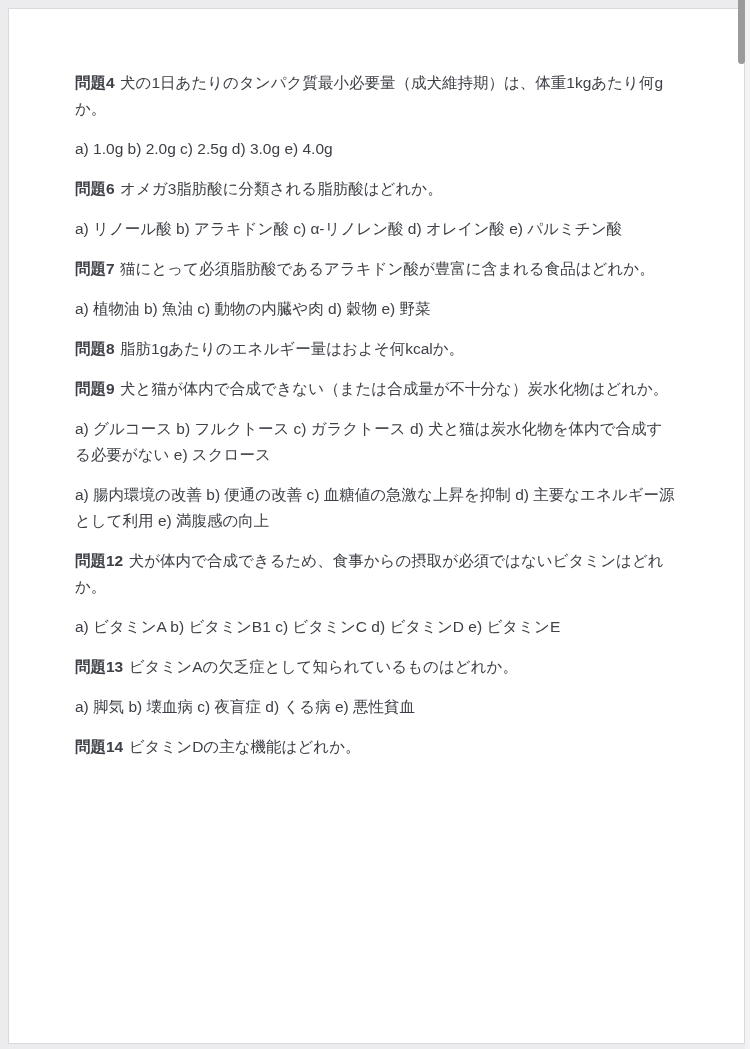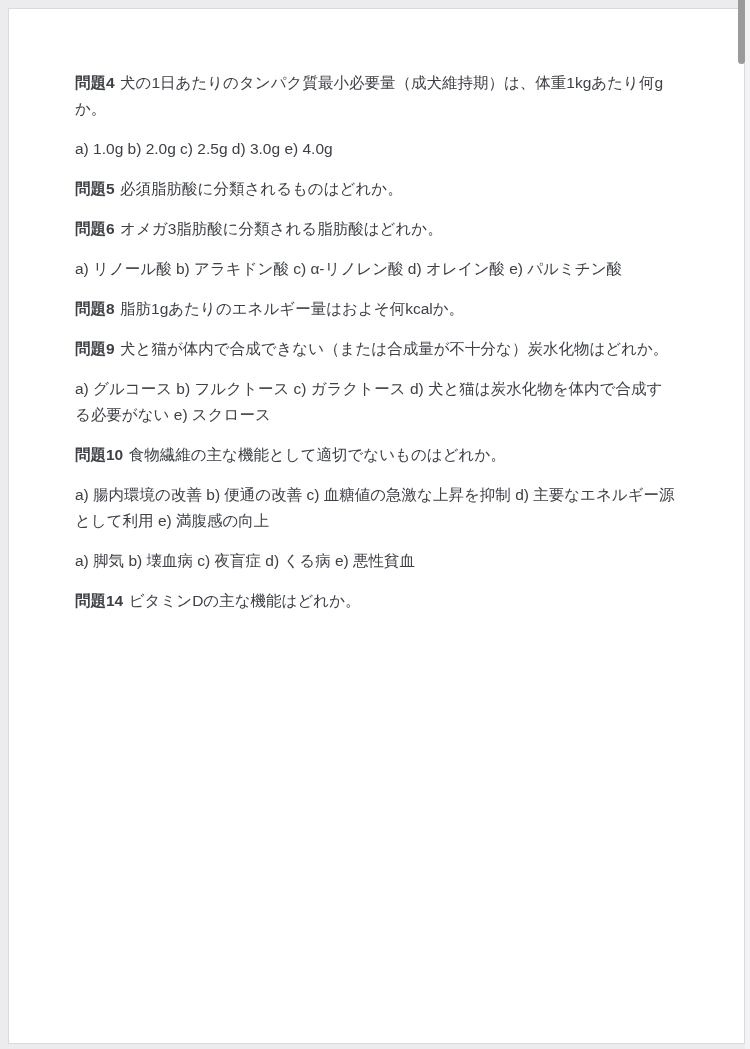--- a/index.html
+++ b/index.html
@@ -58,46 +58,53 @@
 <body>
 
 <div class="doc-card">
 
   <div class="qblock">
     <p><b class="qlabel">問題4</b><span>犬の1日あたりのタンパク質最小必要量（成犬維持期）は、体重1kgあたり何gか。</span></p>
     <p>a) 1.0g b) 2.0g c) 2.5g d) 3.0g e) 4.0g</p>
   </div>
 
   <div class="qblock">
-    <p><b class="qlabel">問題5</b><span>必須脂肪酸に分類されるものはどれか。</span></p>
   </div>
 
   <div class="qblock">
     <p><b class="qlabel">問題6</b><span>オメガ3脂肪酸に分類される脂肪酸はどれか。</span></p>
     <p>a) リノール酸 b) アラキドン酸 c) α-リノレン酸 d) オレイン酸 e) パルミチン酸</p>
   </div>
 
+  <div class="qblock">
+    <p><b class="qlabel">問題7</b><span>猫にとって必須脂肪酸であるアラキドン酸が豊富に含まれる食品はどれか。</span></p>
+    <p>a) 植物油 b) 魚油 c) 動物の内臓や肉 d) 穀物 e) 野菜</p>
+  </div>
 
   <div class="qblock">
     <p><b class="qlabel">問題8</b><span>脂肪1gあたりのエネルギー量はおよそ何kcalか。</span></p>
   </div>
 
   <div class="qblock">
     <p><b class="qlabel">問題9</b><span>犬と猫が体内で合成できない（または合成量が不十分な）炭水化物はどれか。</span></p>
     <p>a) グルコース b) フルクトース c) ガラクトース d) 犬と猫は炭水化物を体内で合成する必要がない e) スクロース</p>
   </div>
 
   <div class="qblock">
-    <p><b class="qlabel">問題10</b><span>食物繊維の主な機能として適切でないものはどれか。</span></p>
     <p>a) 腸内環境の改善 b) 便通の改善 c) 血糖値の急激な上昇を抑制 d) 主要なエネルギー源として利用 e) 満腹感の向上</p>
   </div>
 
 
+  <div class="qblock">
+    <p><b class="qlabel">問題12</b><span>犬が体内で合成できるため、食事からの摂取が必須ではないビタミンはどれか。</span></p>
+    <p>a) ビタミンA b) ビタミンB1 c) ビタミンC d) ビタミンD e) ビタミンE</p>
+  </div>
 
   <div class="qblock">
+    <p><b class="qlabel">問題13</b><span>ビタミンAの欠乏症として知られているものはどれか。</span></p>
     <p>a) 脚気 b) 壊血病 c) 夜盲症 d) くる病 e) 悪性貧血</p>
   </div>
 
   <div class="qblock">
     <p><b class="qlabel">問題14</b><span>ビタミンDの主な機能はどれか。</span></p>
   </div>
 
 </div>
 
 <div class="scroll-track"></div>

